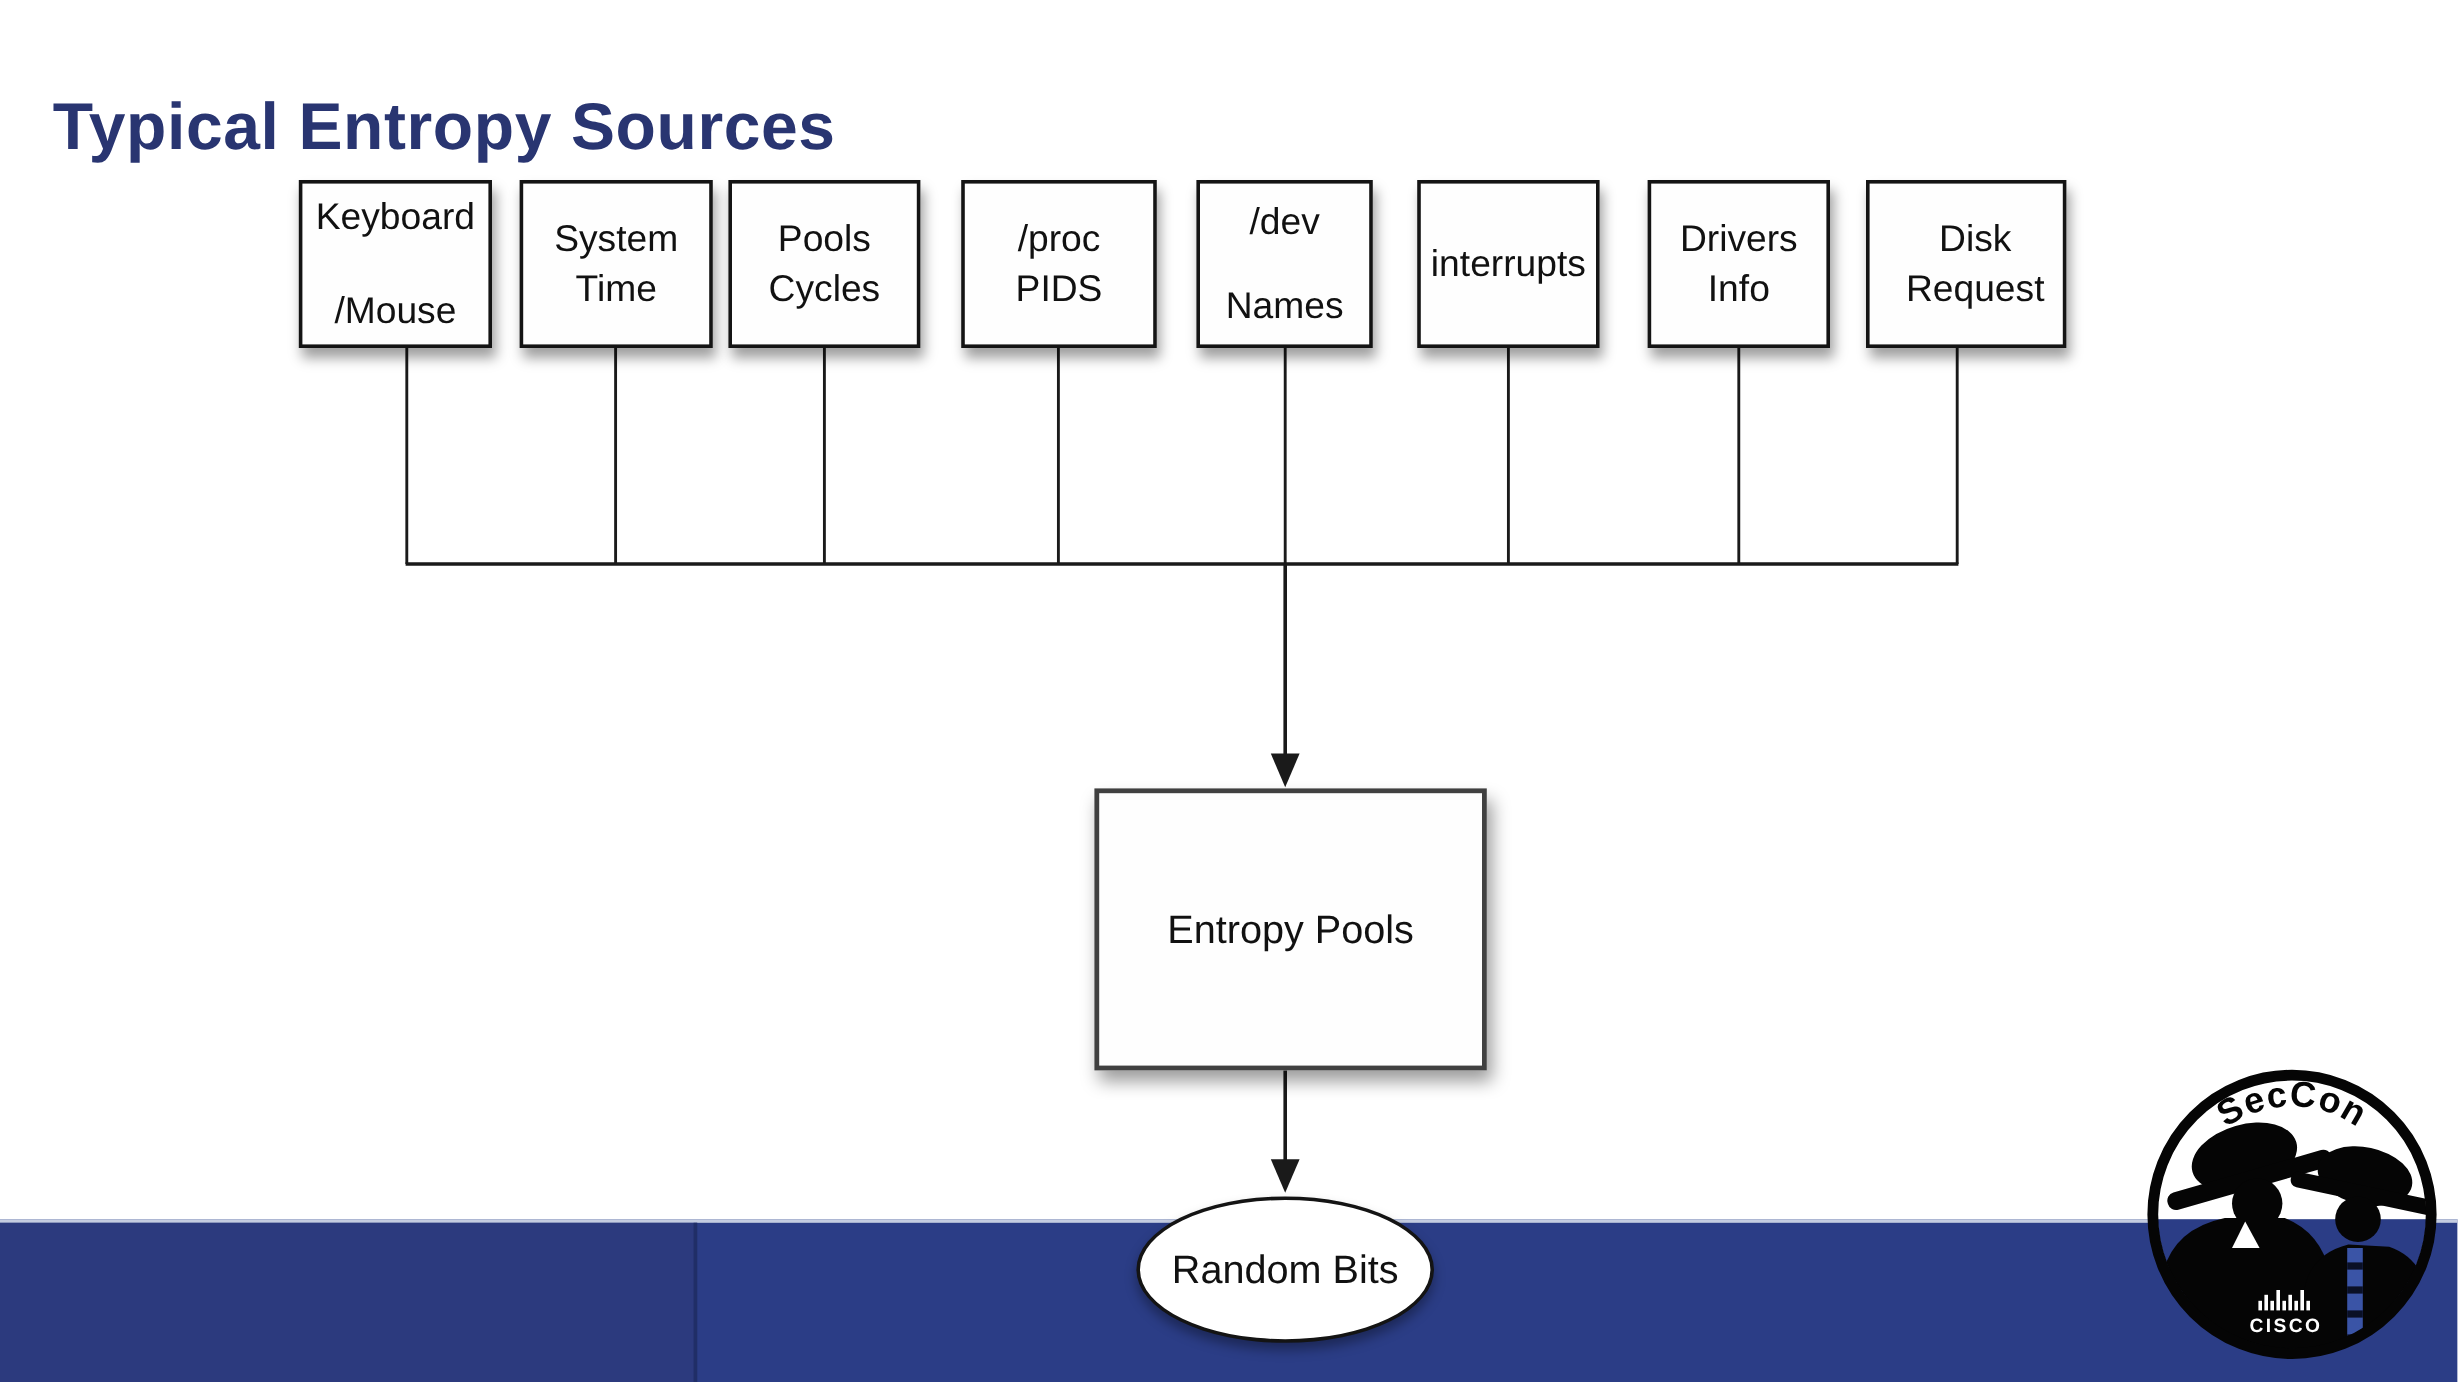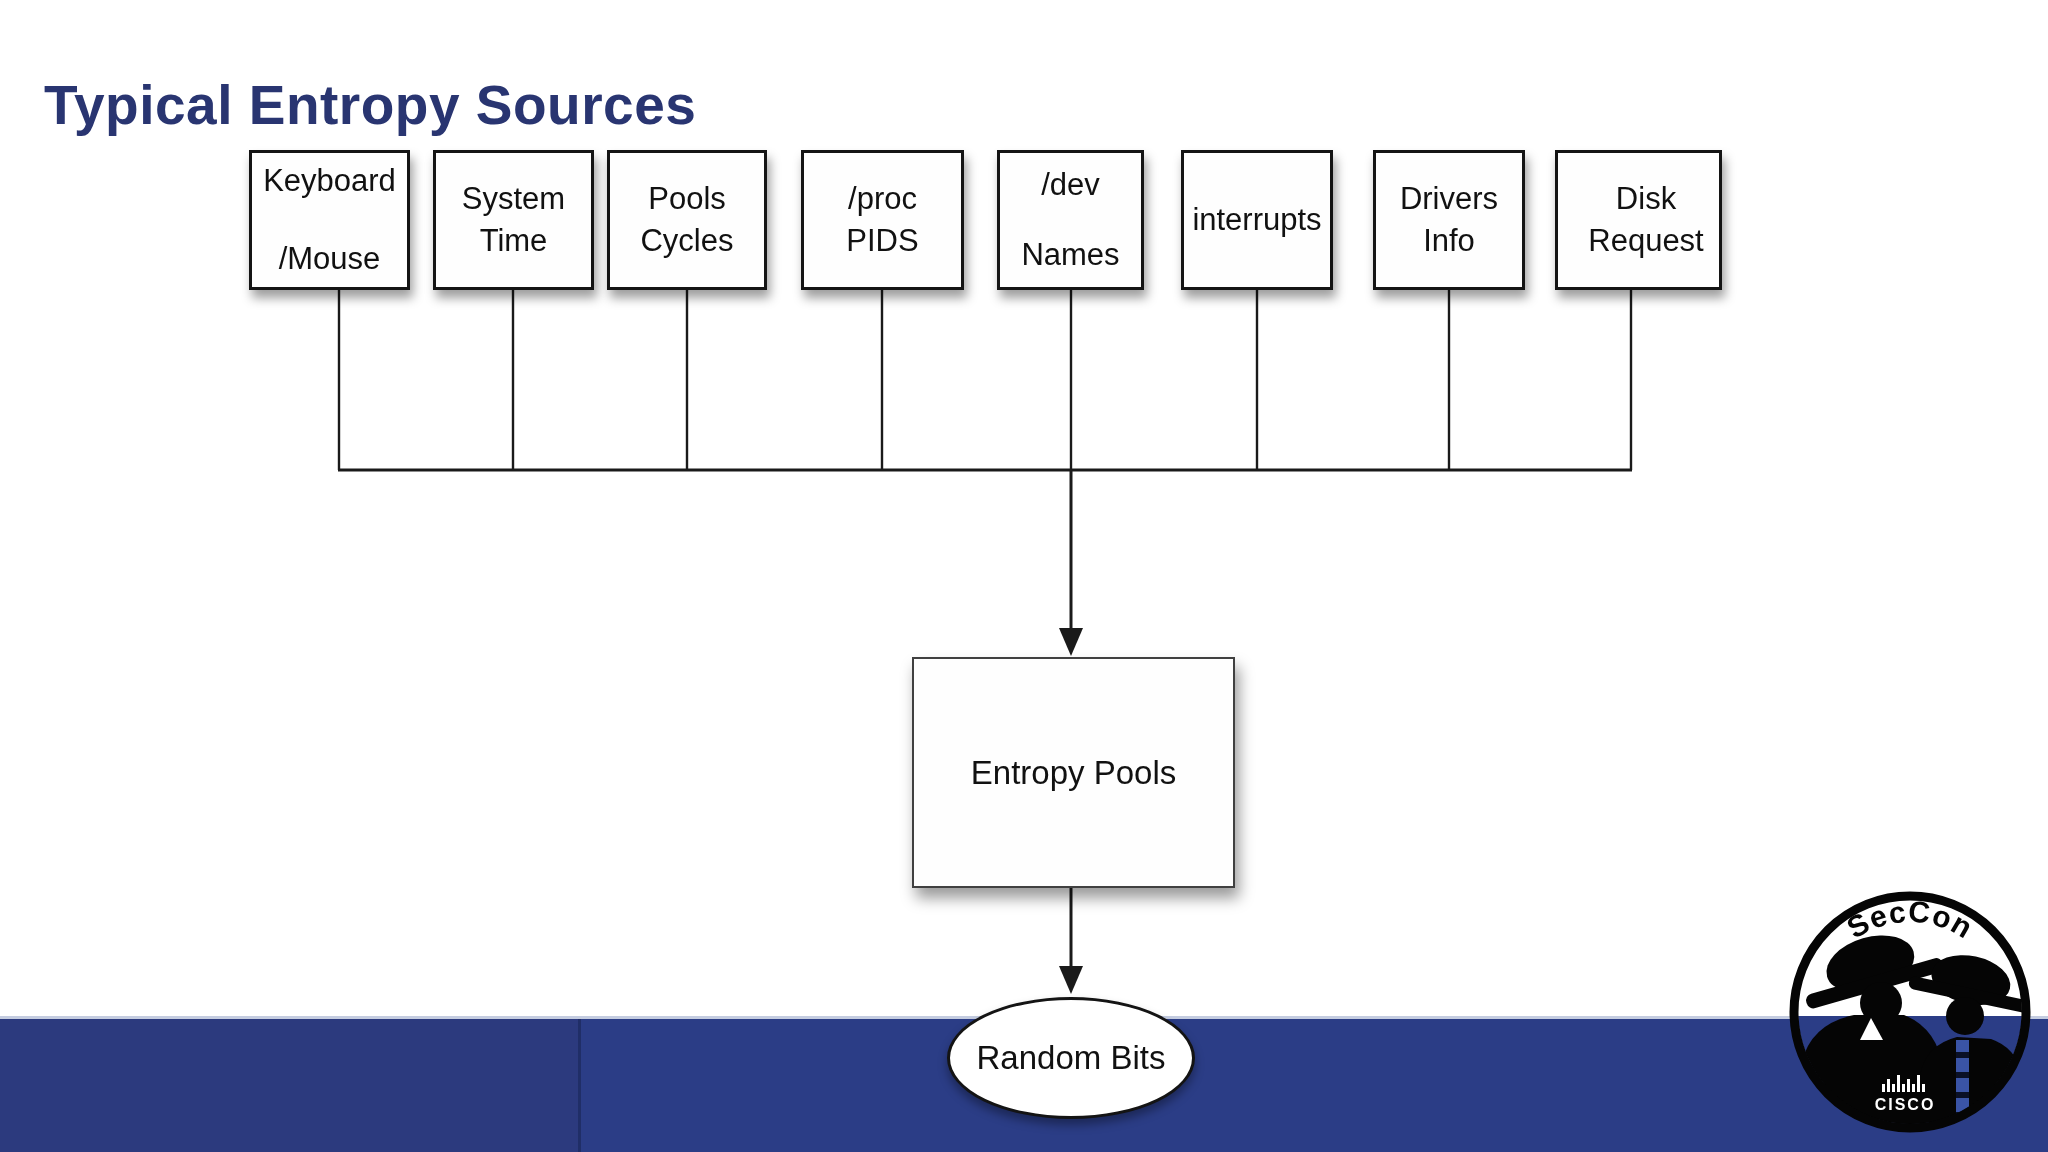--- a/index.html
+++ b/index.html
@@ -25,21 +25,21 @@
   .b1{left:249px;width:155px;gap:36px;}
   .b2{left:433px;width:155px;}
   .b3{left:607px;width:154px;}
   .b4{left:801px;width:157px;}
   .b5{left:997px;width:141px;gap:28px;}
   .b6{left:1181px;width:146px;}
   .b7{left:1373px;width:146px;}
   .b8{left:1555px;width:146px;padding-left:15px;}
   .pool-box{
     position:absolute;left:912px;top:657px;width:319px;height:227px;z-index:3;
-    background:#fefefe;border:2px solid #404040;
+    background:#fefefe;border:4px solid #404040;
     box-shadow:4px 10px 14px rgba(0,0,0,0.40);
     display:flex;align-items:center;justify-content:center;
     font-size:33px;color:#111111;
   }
   .footer-bar{
     position:absolute;left:0;top:1016px;width:2048px;height:136px;z-index:1;
     background:#2b3d86;border-top:3px solid #c4cce0;box-sizing:border-box;
   }
   .footer-left{
     position:absolute;left:0;top:1019px;width:578px;height:133px;z-index:1;

